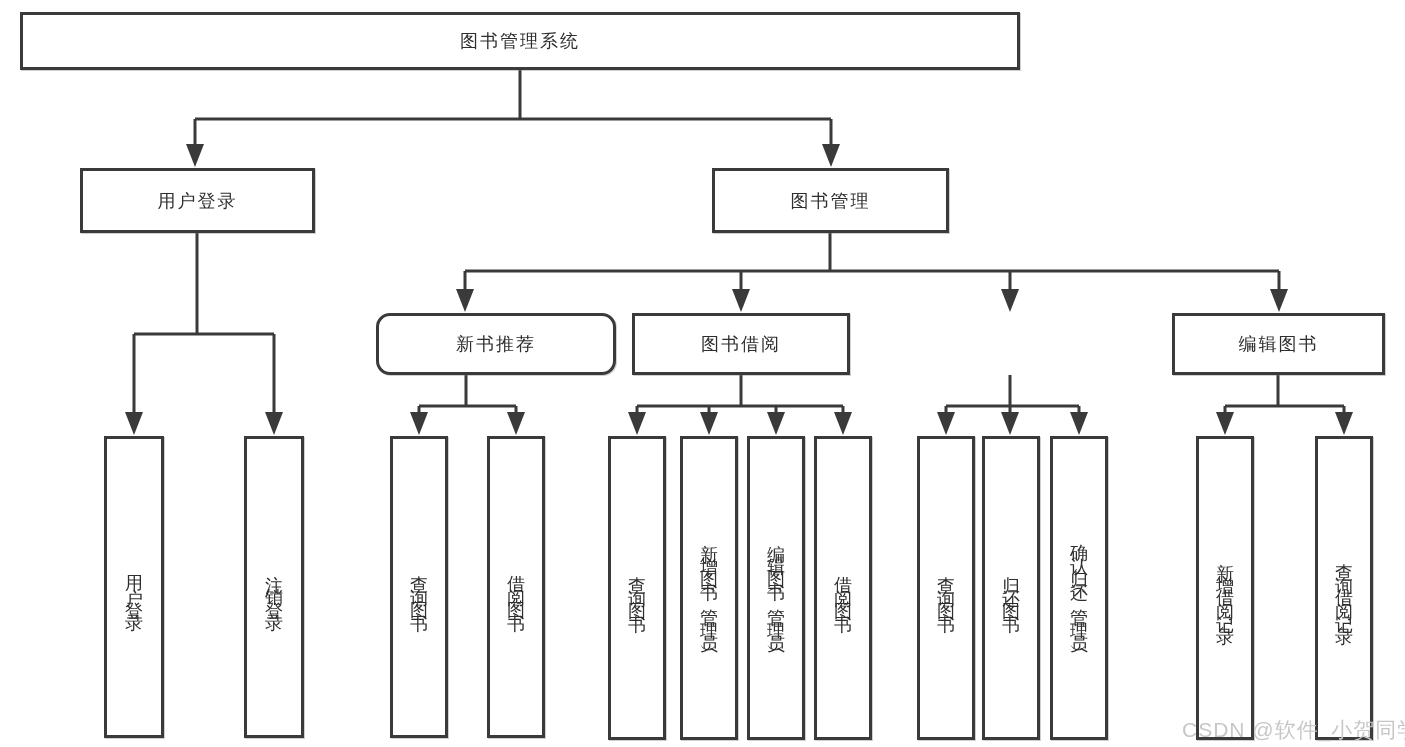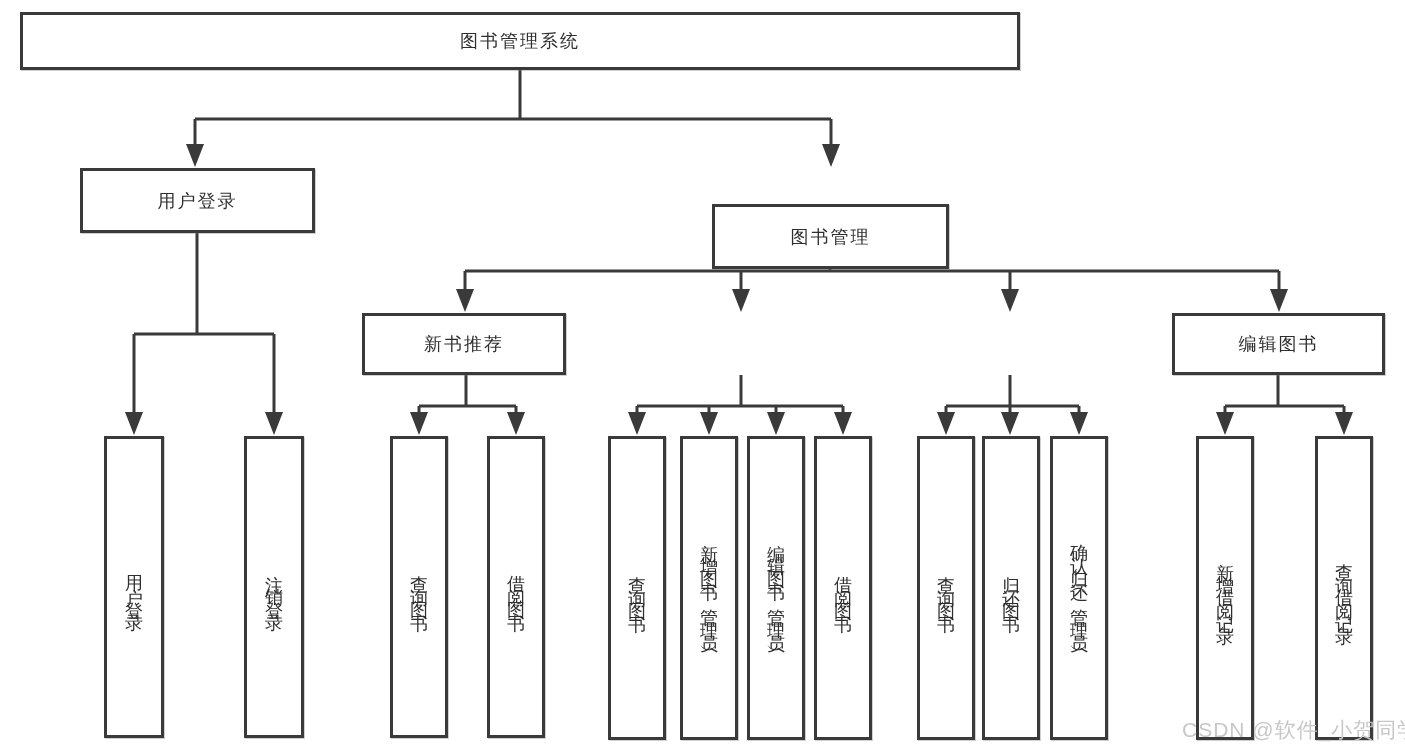--- a/index.html
+++ b/index.html
@@ -103,26 +103,29 @@
     </g>
   </svg>
 
   <div class="node" style="left:20px; top:12px; width:1000px; height:58px;">
     <span>图书管理系统</span>
   </div>
 
   <div class="node" style="left:80px; top:168px; width:235px; height:65px;">
     <span>用户登录</span>
   </div>
-  <div class="node" style="left:712px; top:168px; width:237px; height:65px;margin-top:36px;">
+  <div class="node" style="left:712px; top:168px; width:237px; height:65px;">
     <span>图书管理</span>
   </div>
 
-  <div class="node" style="left:362px; top:313px; width:204px; height:62px;">
+  <div class="node" style="left:376px; top:313px; width:240px; height:62px;border-radius:14px;">
     <span>新书推荐</span>
+  </div>
+  <div class="node" style="left:632px; top:313px; width:218px; height:62px;">
+    <span>图书借阅</span>
   </div>
   <div class="node" style="left:1172px; top:313px; width:213px; height:62px;">
     <span>编辑图书</span>
   </div>
 
   <div class="node leaf" style="left:104px; top:436px; width:60px; height:302px;">
     <span class="vtext">用户登录</span>
   </div>
   <div class="node leaf" style="left:244px; top:436px; width:60px; height:302px;">
     <span class="vtext">注销登录</span>

